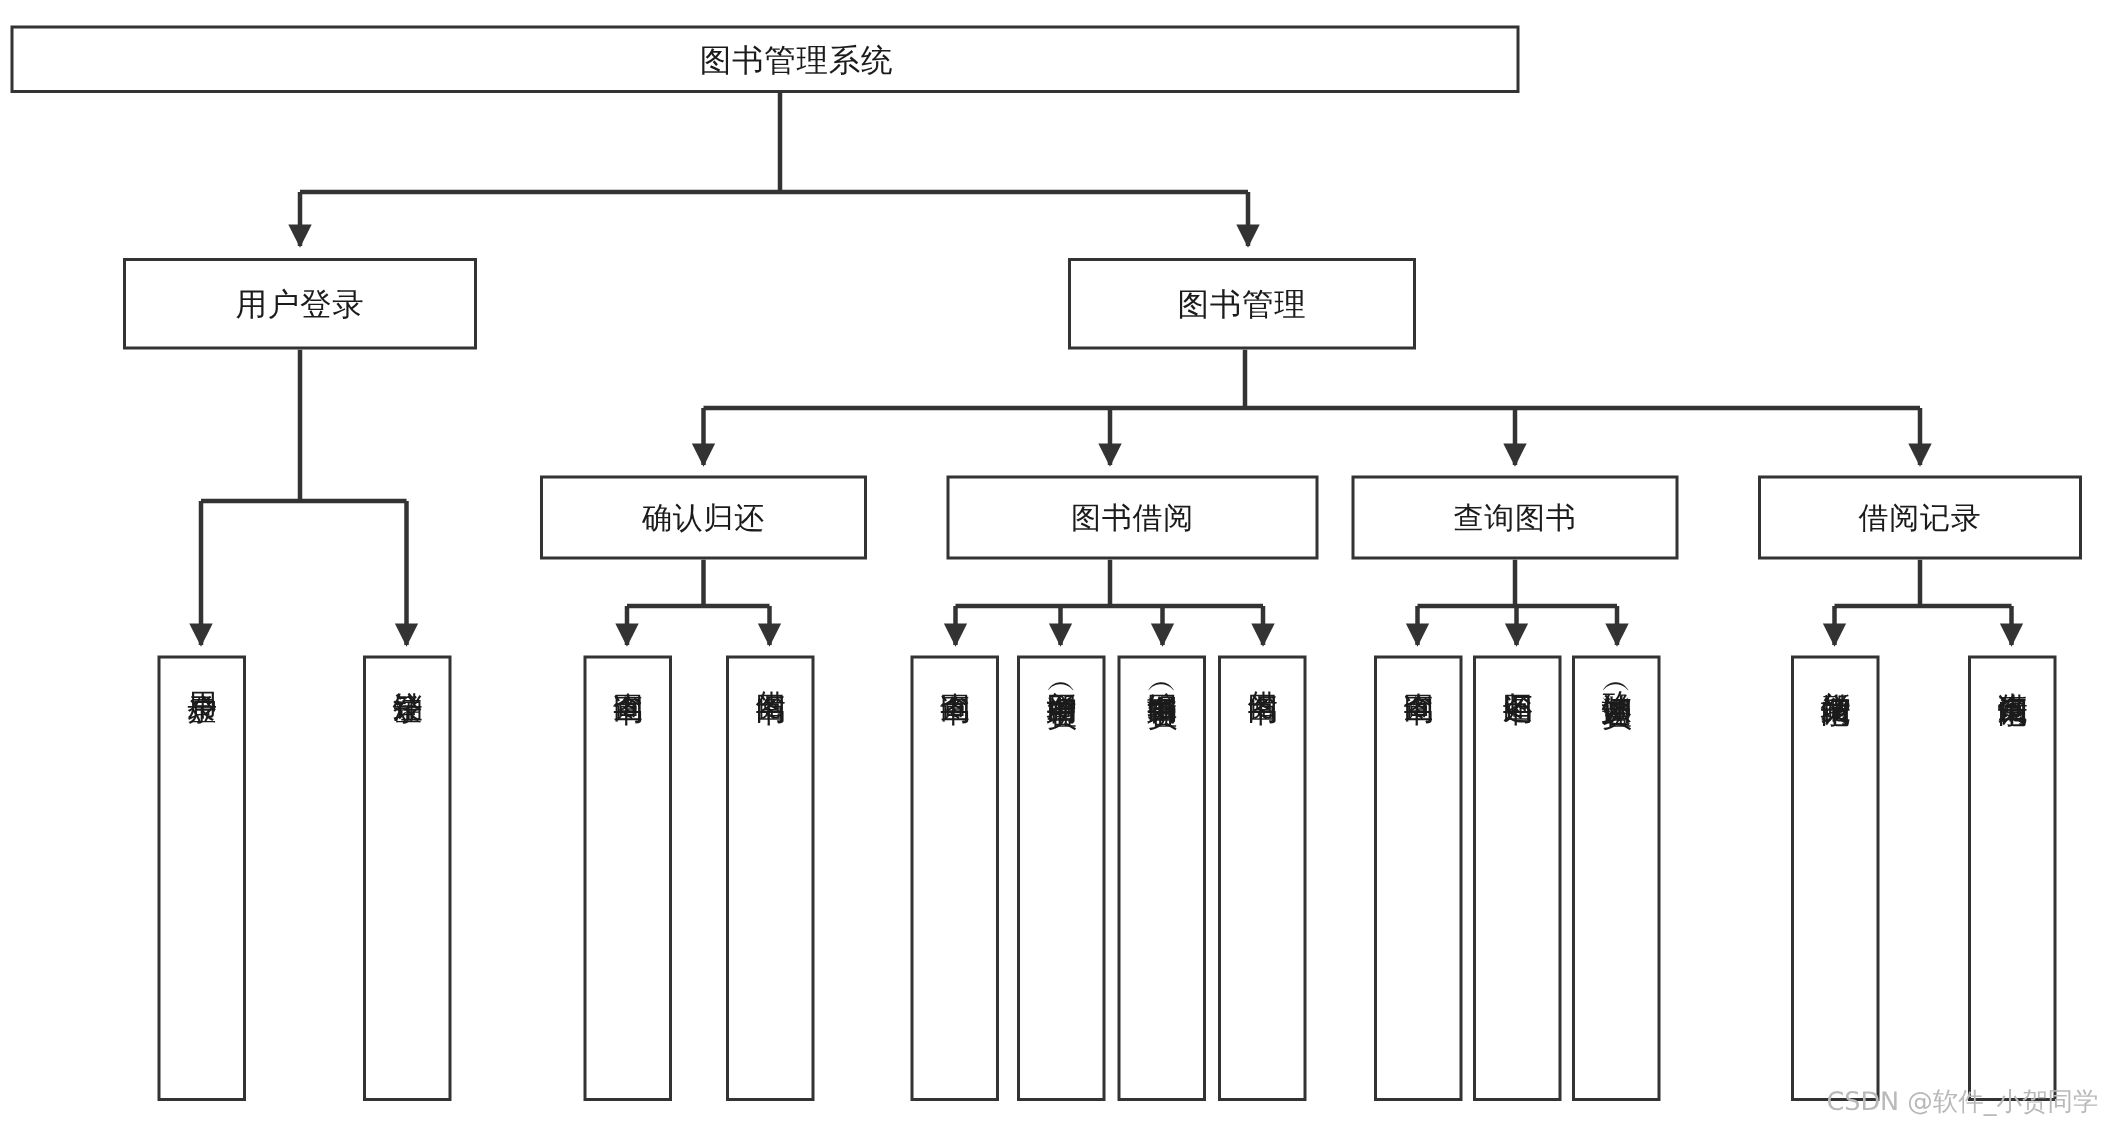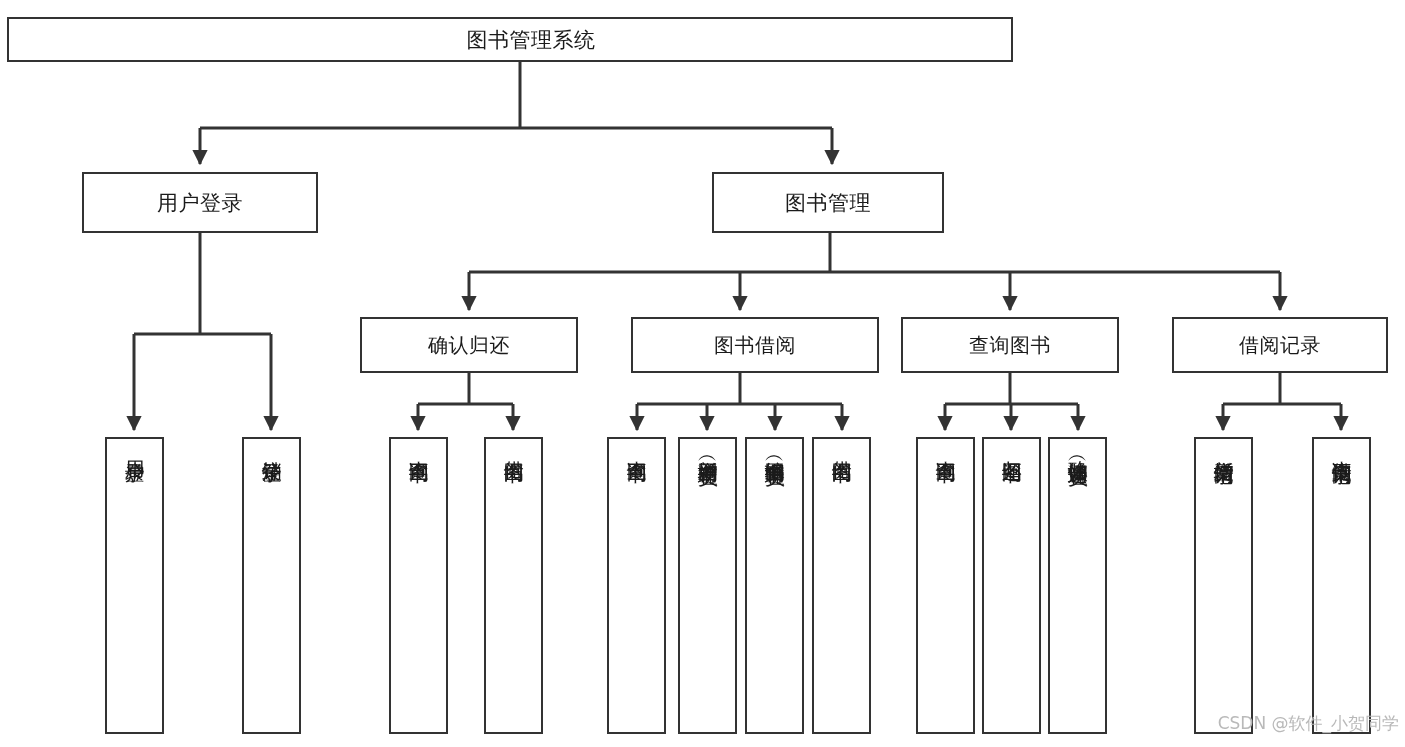--- a/index.html
+++ b/index.html
@@ -52,21 +52,21 @@
     writing-mode: vertical-rl;
     text-orientation: upright;
     font-size: 20px;
     line-height: 1.18;
     letter-spacing: 1px;
     white-space: nowrap;
   }
   .watermark {
     position: absolute;
     right: 6px;
-    bottom: 12px;
+    bottom: 1px;
     font-size: 17px;
     color: #b9b9b9;
     z-index: 5;
     white-space: nowrap;
     pointer-events: none;
     margin-left: 36px;
   }
 </style>
 </head>
 <body>

